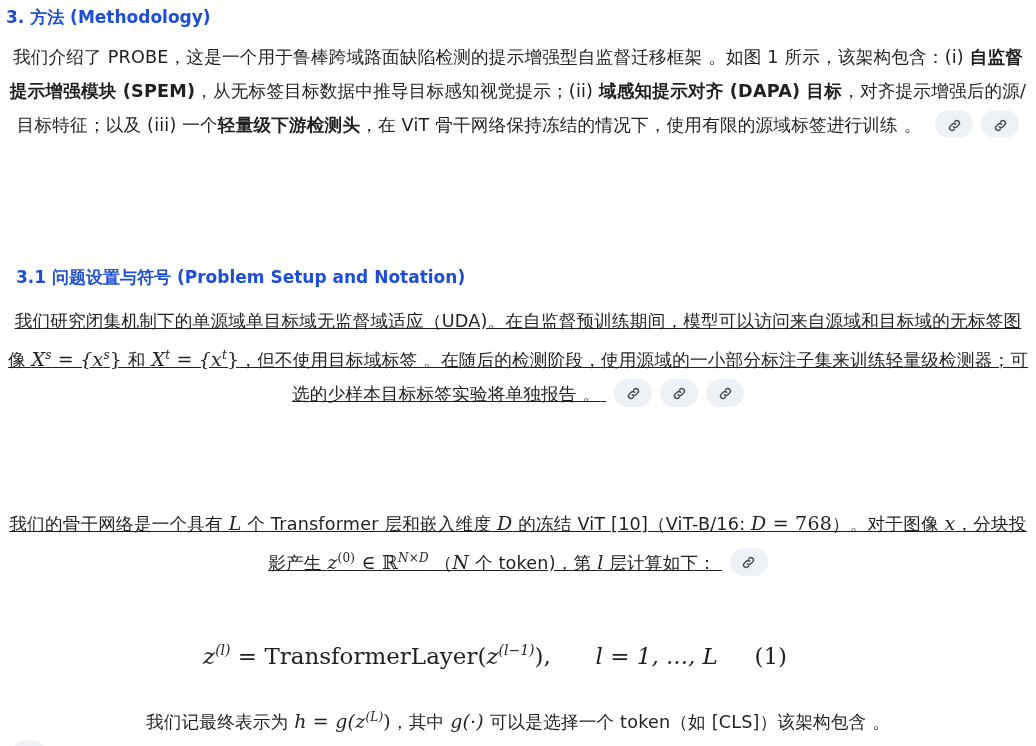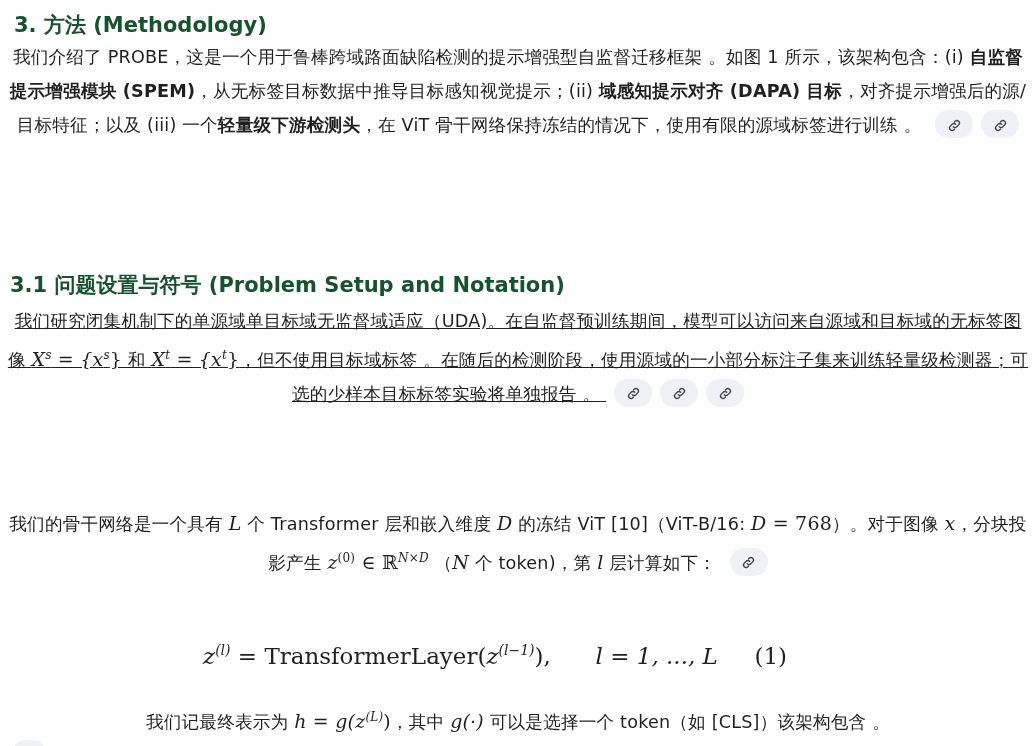--- a/index.html
+++ b/index.html
@@ -2,37 +2,37 @@
 <html><head>
 <meta charset="utf-8">
 <style>
   html, body { margin: 0; padding: 0; background: #ffffff; }
   body {
     width: 1036px; height: 746px; overflow: hidden;
     font-family: "DejaVu Sans", "Liberation Sans", sans-serif;
     color: #1f1f1f;
   }
   .page { padding: 0 6px 0 6px; position: relative; }
-  h3.sec { font-size: 21px; font-weight: bold; margin: 8px; line-height: 26px; color: #14532d; }
+  h3.sec { font-size: 17px; font-weight: bold; margin: 0; line-height: 26px; color: #1d4ed8; }
   h3.sec.top { position: absolute; top: 4px; left: 6px; }
   p.para { font-size: 17.6px; line-height: 34px; margin: 0; letter-spacing: 0.2px; text-align: center; }
   .b { font-weight: bold; }
   .m { font-family: "DejaVu Serif", "Liberation Serif", serif; font-style: italic; font-size: 19px; }
   .mr { font-family: "DejaVu Serif", "Liberation Serif", serif; font-size: 19px; }
   sup.m, sup.mr { font-size: 12px; }
   .cite {
     display: inline-block; width: 38px; height: 28px; border-radius: 14px;
     background: #eef1f5; vertical-align: middle; margin-left: 8px;
     text-align: center; line-height: 28px; position: relative; top: -2px;
   }
   .cite svg { width: 15px; height: 15px; vertical-align: middle; }
   .block1 { position: absolute; top: 40px; left: 6px; right: 6px; }
-  .h31 { position: absolute; top: 264px; left: 2px; }
+  .h31 { position: absolute; top: 264px; left: 16px; }
   .block2 { position: absolute; top: 304px; left: 6px; right: 6px; text-decoration: underline; }
-  .block3 { position: absolute; top: 506px; left: 6px; right: 6px; }
+  .block3 { position: absolute; top: 506px; left: 6px; right: 6px; text-decoration: underline; }
   .eq { position: absolute; top: 642px; left: 203px; font-family: "DejaVu Serif","Liberation Serif",serif; font-size: 23px; white-space: nowrap; }
   .eq i { font-style: italic; }
   .eq sup { font-size: 14px; }
   .block4 { position: absolute; top: 700px; left: 6px; right: 6px; }
   .ghost-cite { position: absolute; top: 740px; left: 14px; width: 30px; height: 10px; border-radius: 10px 10px 0 0; background: #eef1f5; }
 </style>
 </head>
 <body>
 
 <div class="page">

